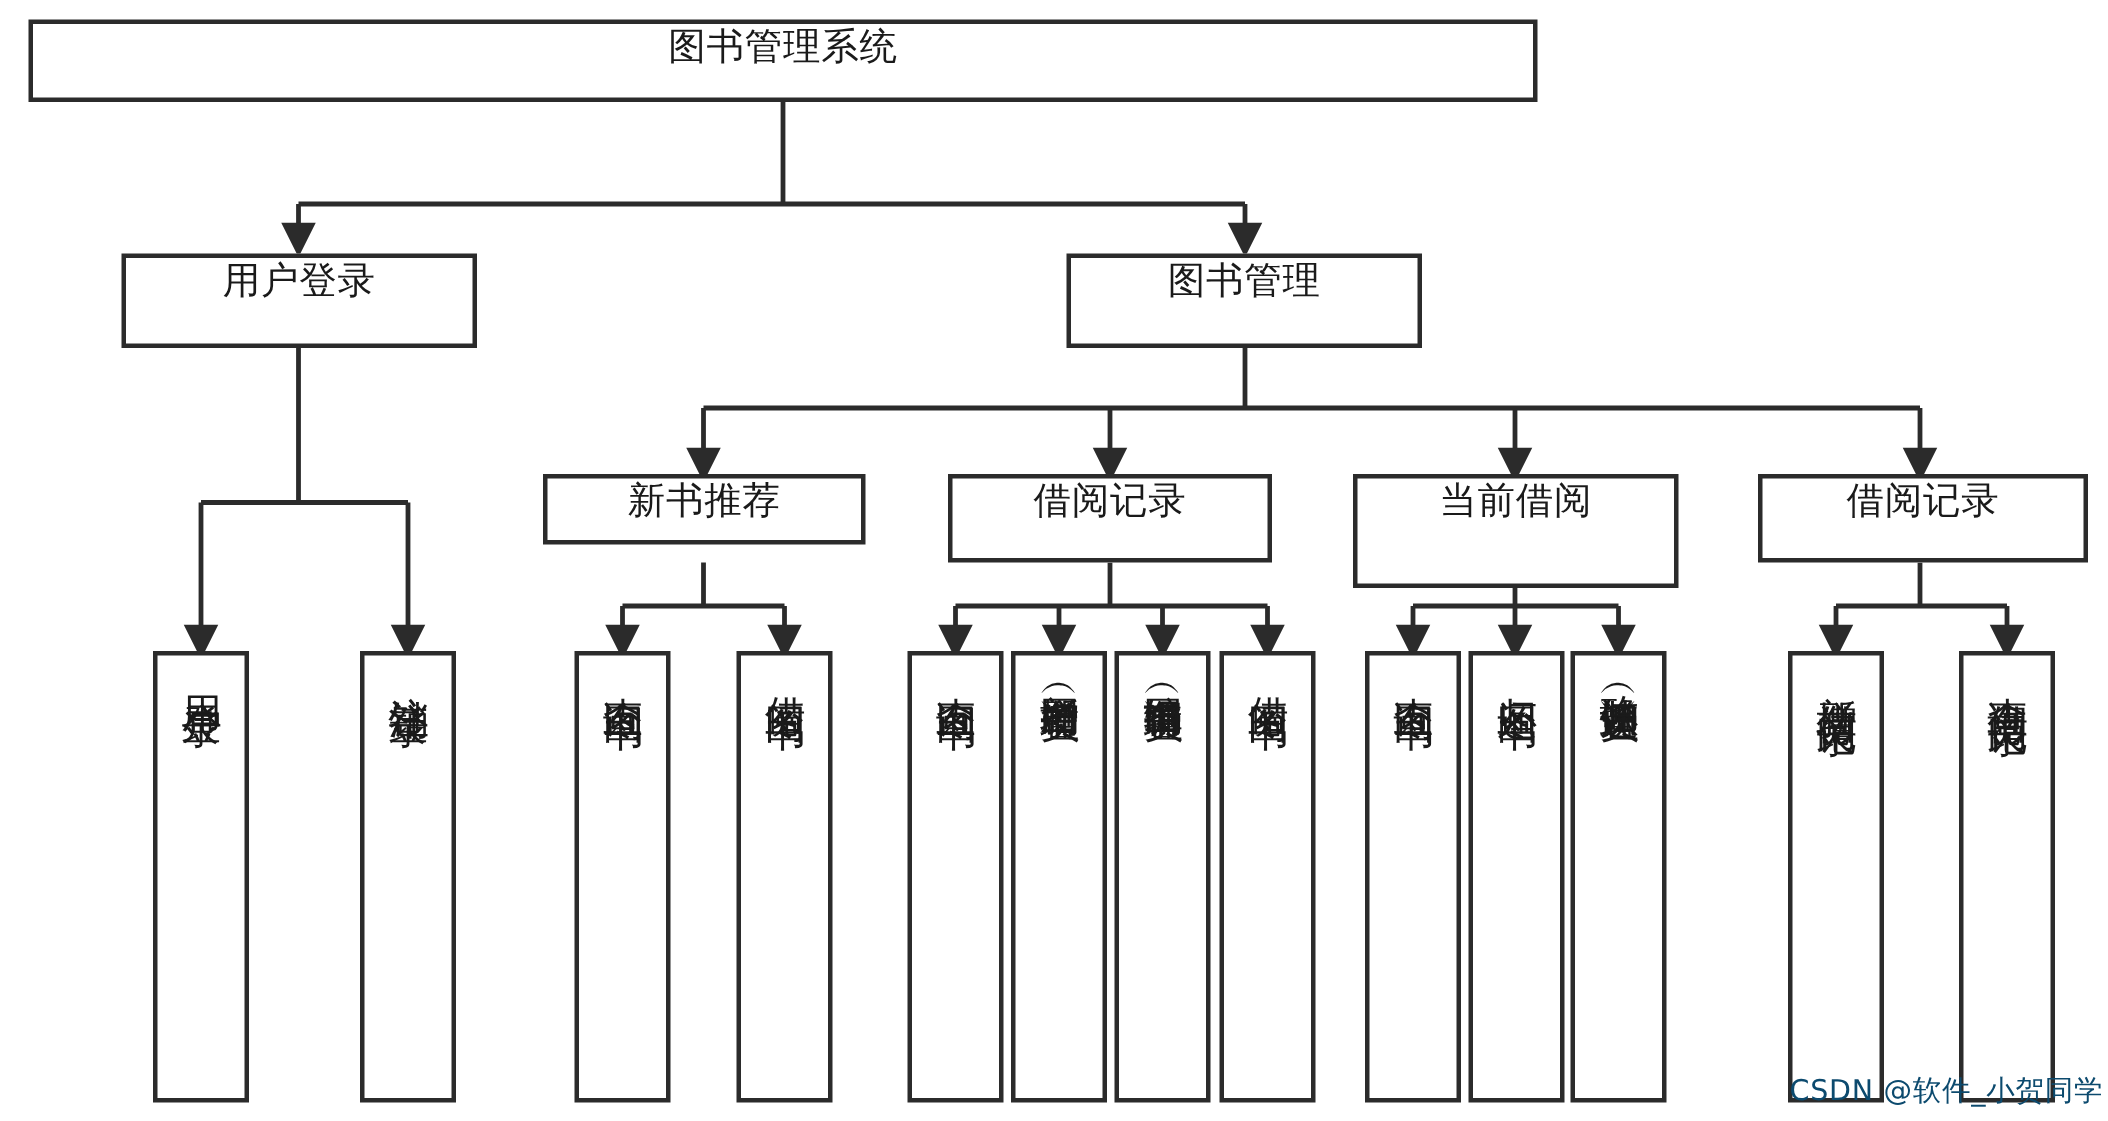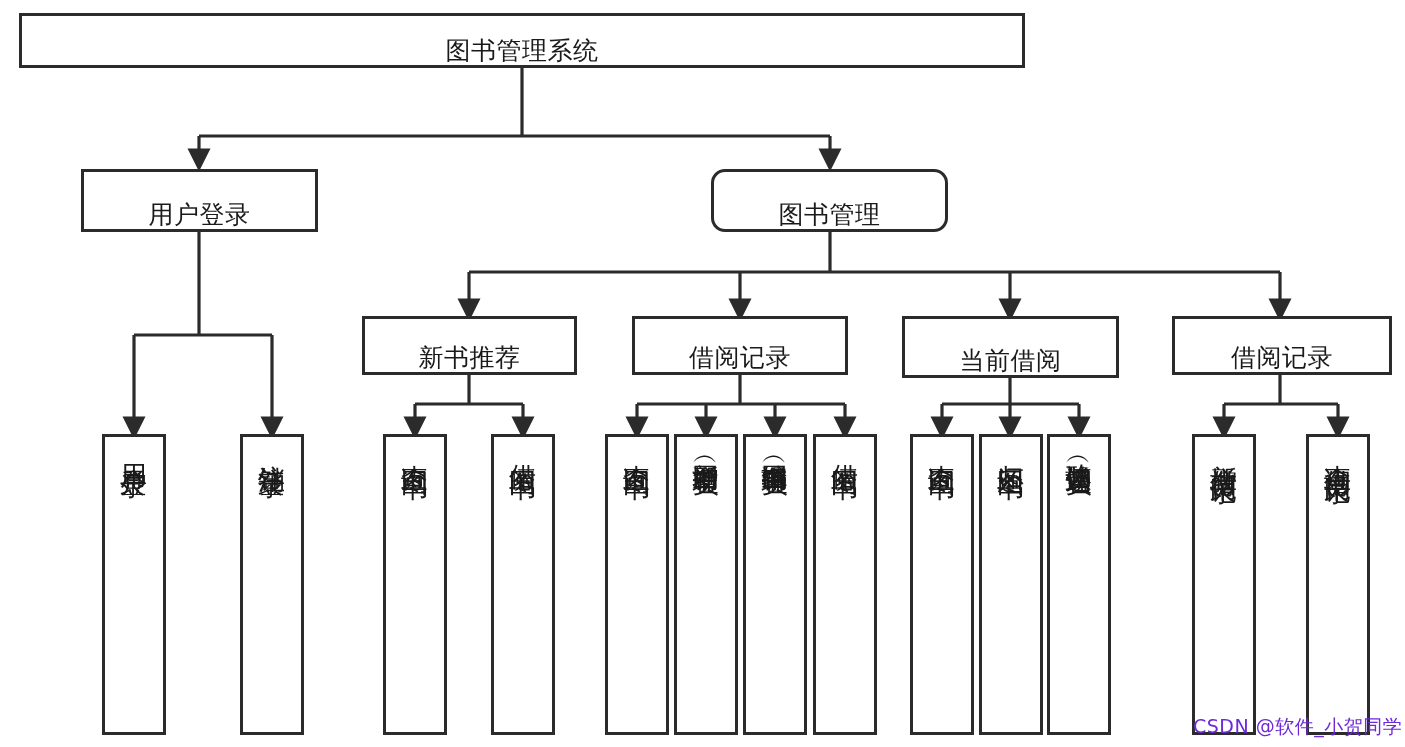--- a/index.html
+++ b/index.html
@@ -24,21 +24,21 @@
     top: 0;
     width: 1405px;
     height: 747px;
   }
   .node {
     position: absolute;
     box-sizing: border-box;
     border: 3px solid #2b2b2b;
     background: #ffffff;
     display: flex;
-    align-items: flex-end;
+    align-items: flex-start;
     justify-content: center;
     color: #1a1a1a;
   }
   .node .label {
     display: block;
     text-align: center;
     line-height: 1.18;
     letter-spacing: 0.5px;
   }
   .node.horizontal .label {
@@ -58,21 +58,21 @@
     transform: none;
     white-space: nowrap;
   }
   .node.vertical.long .label {
     font-size: 26px;
     letter-spacing: 1px;
   }
   .watermark {
     position: absolute;
     font-size: 19px;
-    color: #6d28d9;
+    color: #0c4a6e;
     white-space: nowrap;
     letter-spacing: 0.5px;
     pointer-events: none;
   }
 </style>
 </head>
 <body>
 
 <div id="diagram-root">
 
@@ -126,31 +126,31 @@
     </g>
   </svg>
 
   <div class="node horizontal" style="left:19px; top:13px; width:1006px; height:55px;">
     <span class="label">图书管理系统</span>
   </div>
 
   <div class="node horizontal" style="left:81px; top:169px; width:237px; height:63px;">
     <span class="label">用户登录</span>
   </div>
-  <div class="node horizontal" style="left:711px; top:169px; width:237px; height:63px;border-radius:14px;">
+  <div class="node horizontal" style="left:711px; top:169px; width:237px; height:63px;">
     <span class="label">图书管理</span>
   </div>
 
-  <div class="node horizontal" style="left:362px; top:316px; width:215px; height:59px;">
+  <div class="node horizontal" style="left:362px; top:316px; width:215px; height:47px;">
     <span class="label">新书推荐</span>
   </div>
   <div class="node horizontal" style="left:632px; top:316px; width:216px; height:59px;">
     <span class="label">借阅记录</span>
   </div>
-  <div class="node horizontal" style="left:902px; top:316px; width:217px; height:62px;">
+  <div class="node horizontal" style="left:902px; top:316px; width:217px; height:76px;">
     <span class="label">当前借阅</span>
   </div>
   <div class="node horizontal" style="left:1172px; top:316px; width:220px; height:59px;">
     <span class="label">借阅记录</span>
   </div>
 
   <div class="node vertical" style="left:102px; top:434px; width:64px; height:301px;">
     <span class="label">用户登录</span>
   </div>
   <div class="node vertical" style="left:240px; top:434px; width:64px; height:301px;">

